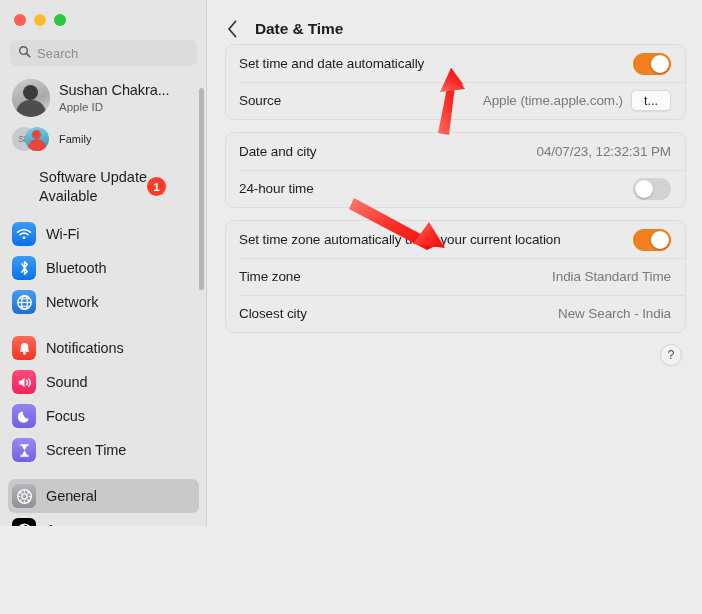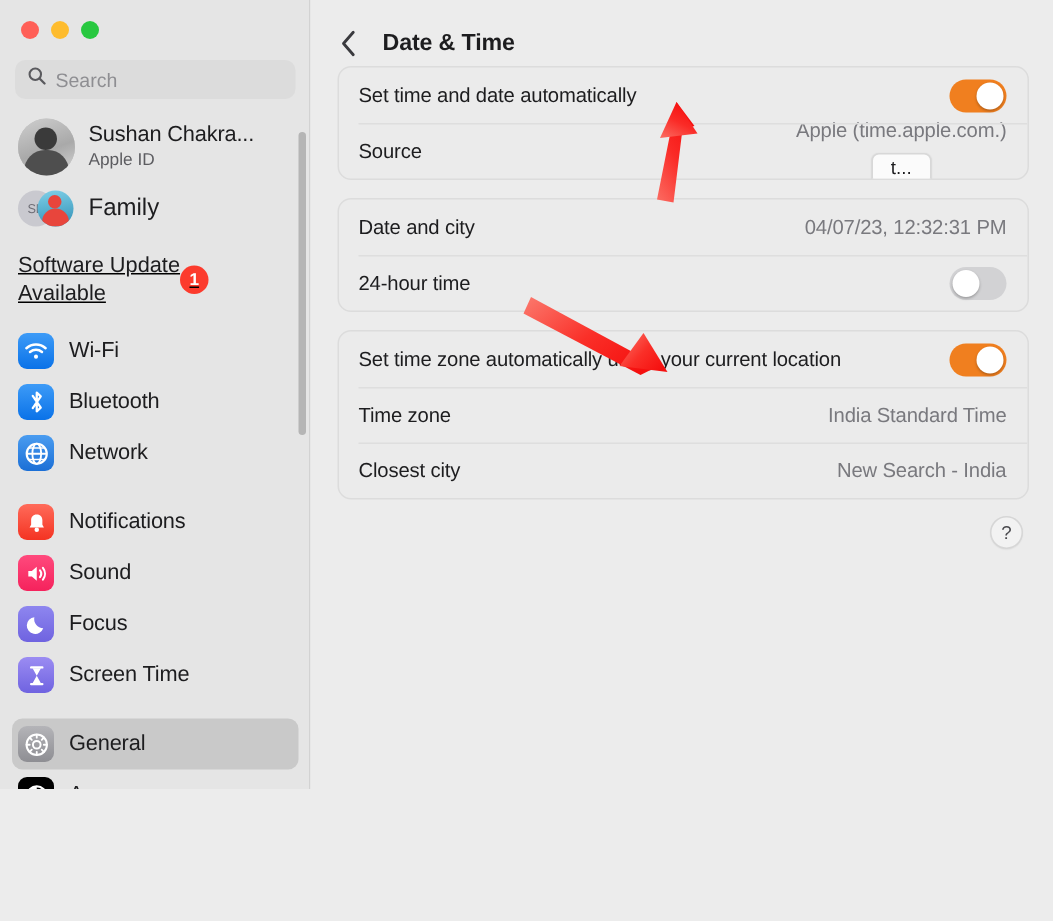--- a/index.html
+++ b/index.html
@@ -64,26 +64,25 @@
     position:absolute; width:24px; height:24px; border-radius:50%; top:3px;
   }
   .fam-a { left:0; background:#c9c9cf; display:flex; align-items:center; justify-content:center;
            font-size:8.5px; color:#6e6e76; letter-spacing:-.3px; }
   .fam-b { left:13px; background:linear-gradient(170deg,#7fd0e8,#2f8fb5);
            overflow:hidden; }
   .fam-b .fh { position:absolute; width:9px; height:9px; border-radius:50%;
                background:#e8453c; left:7px; top:3px; }
   .fam-b .fb { position:absolute; width:18px; height:12px; border-radius:9px 9px 0 0;
                background:#e8453c; left:3px; top:12px; }
-  .fam-label { font-size:16px; color:#1d1d1f; }
+  .fam-label { font-size:11px; color:#1d1d1f; }
 
   .update {
-    display:flex; align-items:center; justify-content:flex-start;
+    display:flex; align-items:center; justify-content:center;
     padding:8px 14px 10px 12px;
-    text-decoration:underline;
   }
   .update-txt { font-size:14.5px; color:#1d1d1f; line-height:1.28; max-width:130px; }
   .badge {
     width:19px; height:19px; border-radius:50%; background:#fc3b2d;
     color:#fff; font-size:11.5px; display:flex; align-items:center;
     justify-content:center; flex:0 0 19px; font-weight:600;
   }
 
   .nav-group { padding-top:2px; }
   .nav-item {
@@ -135,21 +134,21 @@
   .row {
     display:flex; align-items:center; justify-content:space-between;
     height:37px; padding:0 14px 0 13px; position:relative;
   }
   .row + .row::before {
     content:""; position:absolute; left:13px; right:0; top:0;
     height:1px; background:#dedede;
   }
   .row-label { font-size:13.5px; color:#1d1d1f; letter-spacing:-.1px; }
   .row-value { font-size:13.5px; color:#79797e; letter-spacing:-.1px; }
-  .row-right { display:flex; align-items:center; gap:8px;flex-direction:column; }
+  .row-right { display:flex; align-items:center; gap:8px; }
 
   .toggle {
     width:38px; height:22px; border-radius:11px; position:relative;
     flex:0 0 38px;
   }
   .toggle .knob {
     position:absolute; width:18px; height:18px; border-radius:50%;
     background:#fff; top:2px;
     box-shadow:0 1px 2px rgba(0,0,0,.28);
   }

